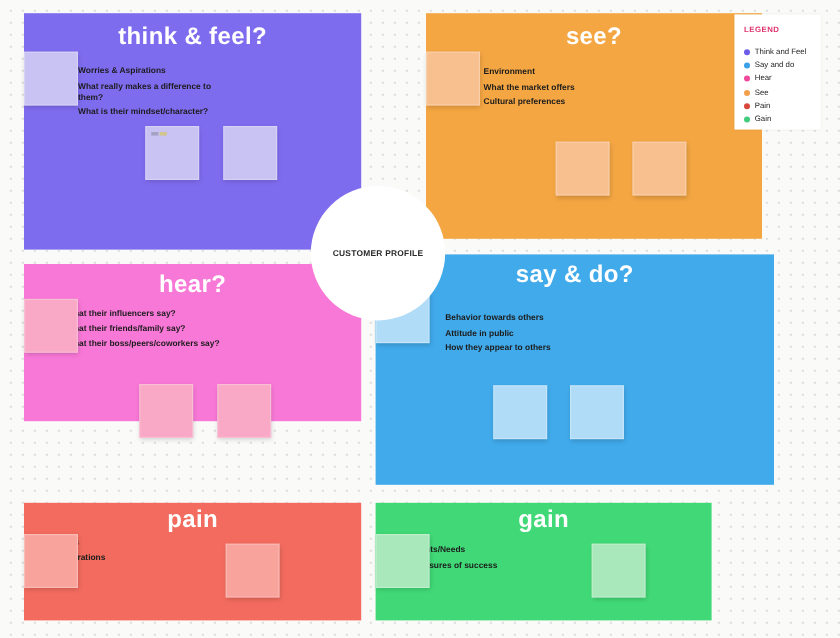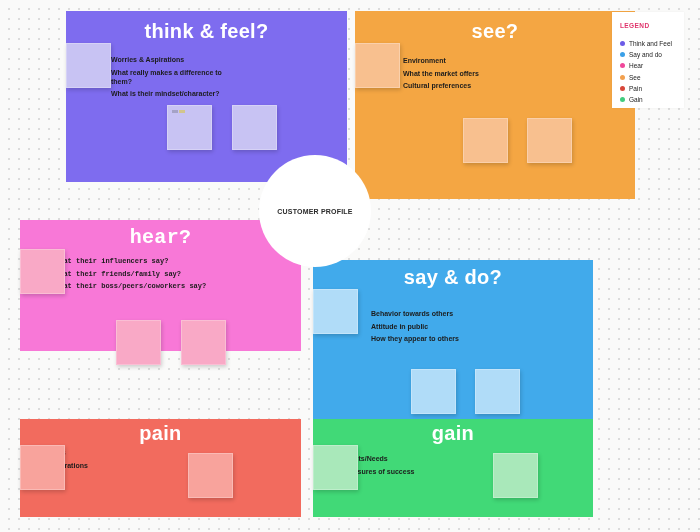--- a/index.html
+++ b/index.html
@@ -37,24 +37,24 @@
   }
   .scribble {
     position:absolute; left:4px; top:4px; width:14px; height:3px;
     display:flex; gap:1px; opacity:.75;
   }
   .scribble i { display:block; height:3px; }
   .scribble i.g { width:6px; background:#9a98b8; }
   .scribble i.y { width:6px; background:#d6c66a; }
 
   
-  .q-think { left:20px;  top:11px;  width:281px; height:171px;margin-left:46px; }
+  .q-think { left:20px;  top:11px;  width:281px; height:197px; }
   .q-see   { left:313px; top:11px;  width:280px; height:188px; }
-  .q-hear  { left:20px;  top:220px; width:281px; height:131px;font-family:Liberation Mono, monospace; }
-  .q-say   { left:313px; top:212px; width:280px; height:192px;margin-top:48px; }
+  .q-hear  { left:20px;  top:220px; width:281px; height:131px; }
+  .q-say   { left:313px; top:212px; width:332px; height:192px; }
   .q-pain  { left:20px;  top:419px; width:281px; height:98px;  }
   .q-gain  { left:313px; top:419px; width:280px; height:98px;  }
 
   
   .q-think .bullets { left:45px; top:44px; width:124px; }
   .q-see   .bullets { left:48px; top:45px; width:160px; }
   .q-hear  .bullets { left:35px; top:37px; width:185px; }
   .q-say   .bullets { left:58px; top:49px; width:175px; }
   .q-pain  .bullets { left:27px; top:29px; width:130px; }
   .q-gain  .bullets { left:31px; top:35px; width:150px; }

